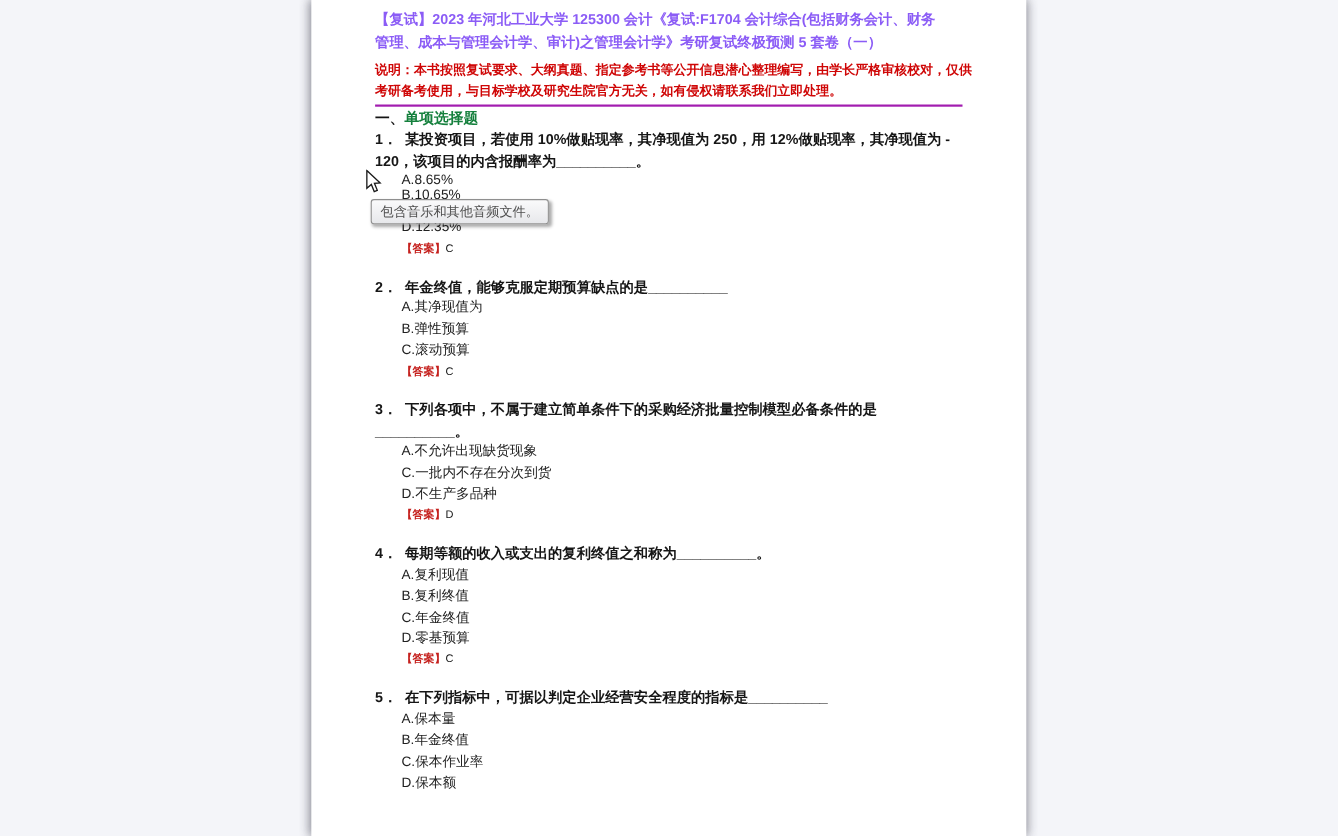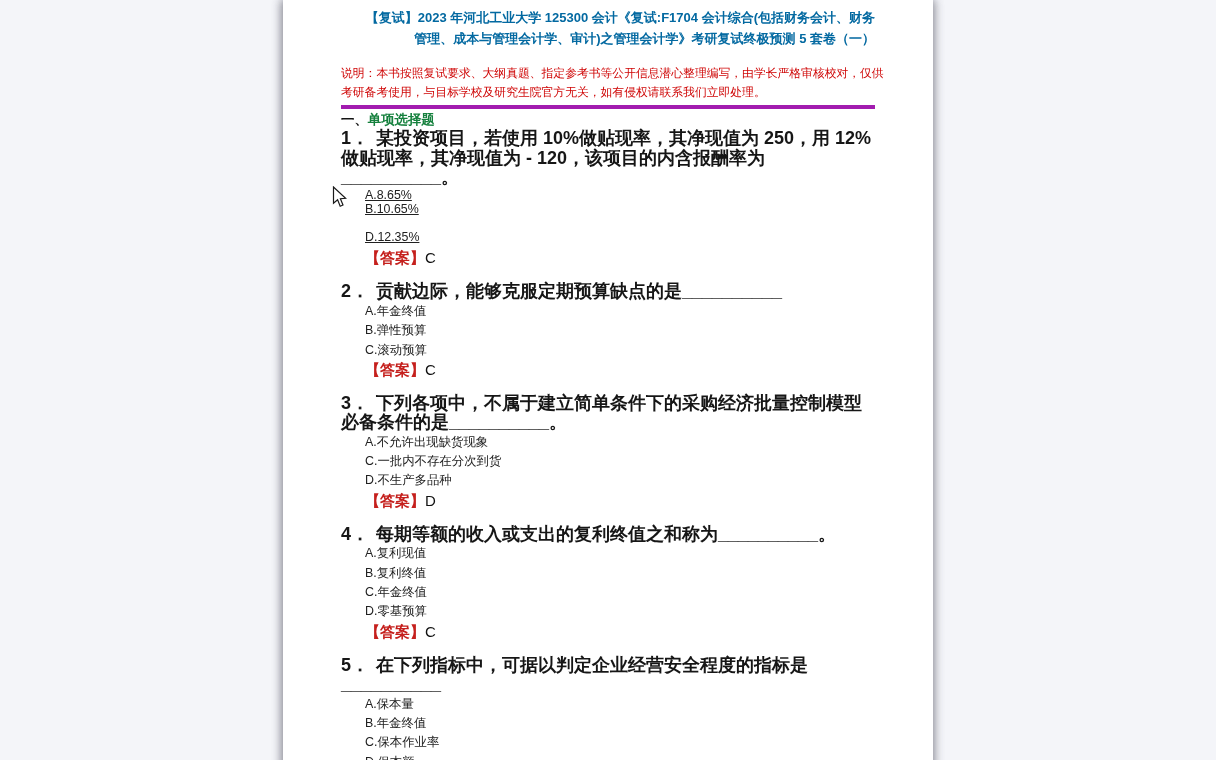--- a/index.html
+++ b/index.html
@@ -14,73 +14,73 @@
   .page {
     position: relative;
     width: 650px;
     min-height: 760px;
     margin: 0 auto;
     background: #ffffff;
     box-shadow: 0 0 10px rgba(70,70,85,0.38), -3px 0 8px rgba(70,70,85,0.30), 3px 0 8px rgba(70,70,85,0.24);
   }
   .content { padding: 7px 58px 6px 58px; }
 
-  .title { text-align: right; color: #0369a1; }
+  .title { text-align: left; color: #8b5cf6; }
   .title-line {
     font-size: 13px;
     font-weight: bold;
     line-height: 21px;
     white-space: nowrap;
   }
 
   .notice {
-    margin-top: 15px;
+    margin-top: 5px;
     color: #cf0606;
-    font-weight: normal;
+    font-weight: bold;
     padding-bottom: 4px;
-    border-bottom: 4px solid #a21caf;
+    border-bottom: 2px solid #a21caf;
   }
   .notice-line {
     font-size: 11.8px;
     line-height: 18.5px;
     white-space: nowrap;
   }
 
   .section-heading {
     margin-top: 1px;
     font-size: 13.4px;
     font-weight: bold;
     line-height: 19.4px;
   }
   .section-prefix { color: #141414; }
   .section-label  { color: #15803d; }
 
   .question-block { margin-bottom: 14.5px; }
   .q-text {
     margin: 0;
-    font-size: 18px;
+    font-size: 13px;
     font-weight: bold;
     color: #161616;
     line-height: 19.4px;
   }
   .q-num { margin-right: 7px; }
 
   .options { position: relative; }
   .option {
     margin-left: 24px;
     font-size: 12.4px;
     color: #212121;
     line-height: 19.4px;
     min-height: 19.4px;
   }
-  .q1 .option { line-height: 14.2px; min-height: 14.2px; text-decoration: underline; }
+  .q1 .option { line-height: 14.2px; min-height: 14.2px; }
 
   .answer {
     margin-left: 24px;
-    font-size: 15px;
+    font-size: 10px;
     line-height: 19.4px;
     color: #111111;
   }
   .q1 .answer { margin-top: 4px; }
   .answer-label { color: #c5201d; font-weight: bold; }
   .answer-value { color: #111111; }
 
   .tooltip {
     position: absolute;
     left: -4px;
@@ -124,30 +124,31 @@
     </div>
 
     <div id="question-list">
         <div class="question-block q1">
           <p class="q-text"><span class="q-num">1．</span><span>某投资项目，若使用 10%做贴现率，其净现值为 250，用 12%做贴现率，其净现值为 - 120，该项目的内含报酬率为__________。</span></p>
           <div class="options">
             <div class="option">A.8.65%</div>
             <div class="option">B.10.65%</div>
             <div class="option"></div>
             <div class="option">D.12.35%</div>
+            <div class="tooltip">包含音乐和其他音频文件。</div>
             <div class="cursor"><svg width="16" height="24" viewBox="0 0 16 24">
                 <path d="M1.5 1 L1.5 17.2 L5.6 13.7 L8.2 20.2 L11 19 L8.4 12.7 L13.6 12.3 Z" fill="#ffffff" stroke="#1a1a1a" stroke-width="1.2"></path>
               </svg></div>
           </div>
           <div class="answer"><span class="answer-label">【答案】</span><span class="answer-value">C</span></div>
         </div>
         <div class="question-block">
-          <p class="q-text"><span class="q-num">2．</span><span>贡献边际，能够克服定期预算缺点的是__________</span></p>
+          <p class="q-text"><span class="q-num">2．</span><span>年金终值，能够克服定期预算缺点的是__________</span></p>
           <div class="options">
-            <div class="option">A.年金终值</div>
+            <div class="option">A.其净现值为</div>
             <div class="option">B.弹性预算</div>
             <div class="option">C.滚动预算</div>
           </div>
           <div class="answer"><span class="answer-label">【答案】</span><span class="answer-value">C</span></div>
         </div>
         <div class="question-block">
           <p class="q-text"><span class="q-num">3．</span><span>下列各项中，不属于建立简单条件下的采购经济批量控制模型必备条件的是__________。</span></p>
           <div class="options">
             <div class="option">A.不允许出现缺货现象</div>
             <div class="option">C.一批内不存在分次到货</div>

